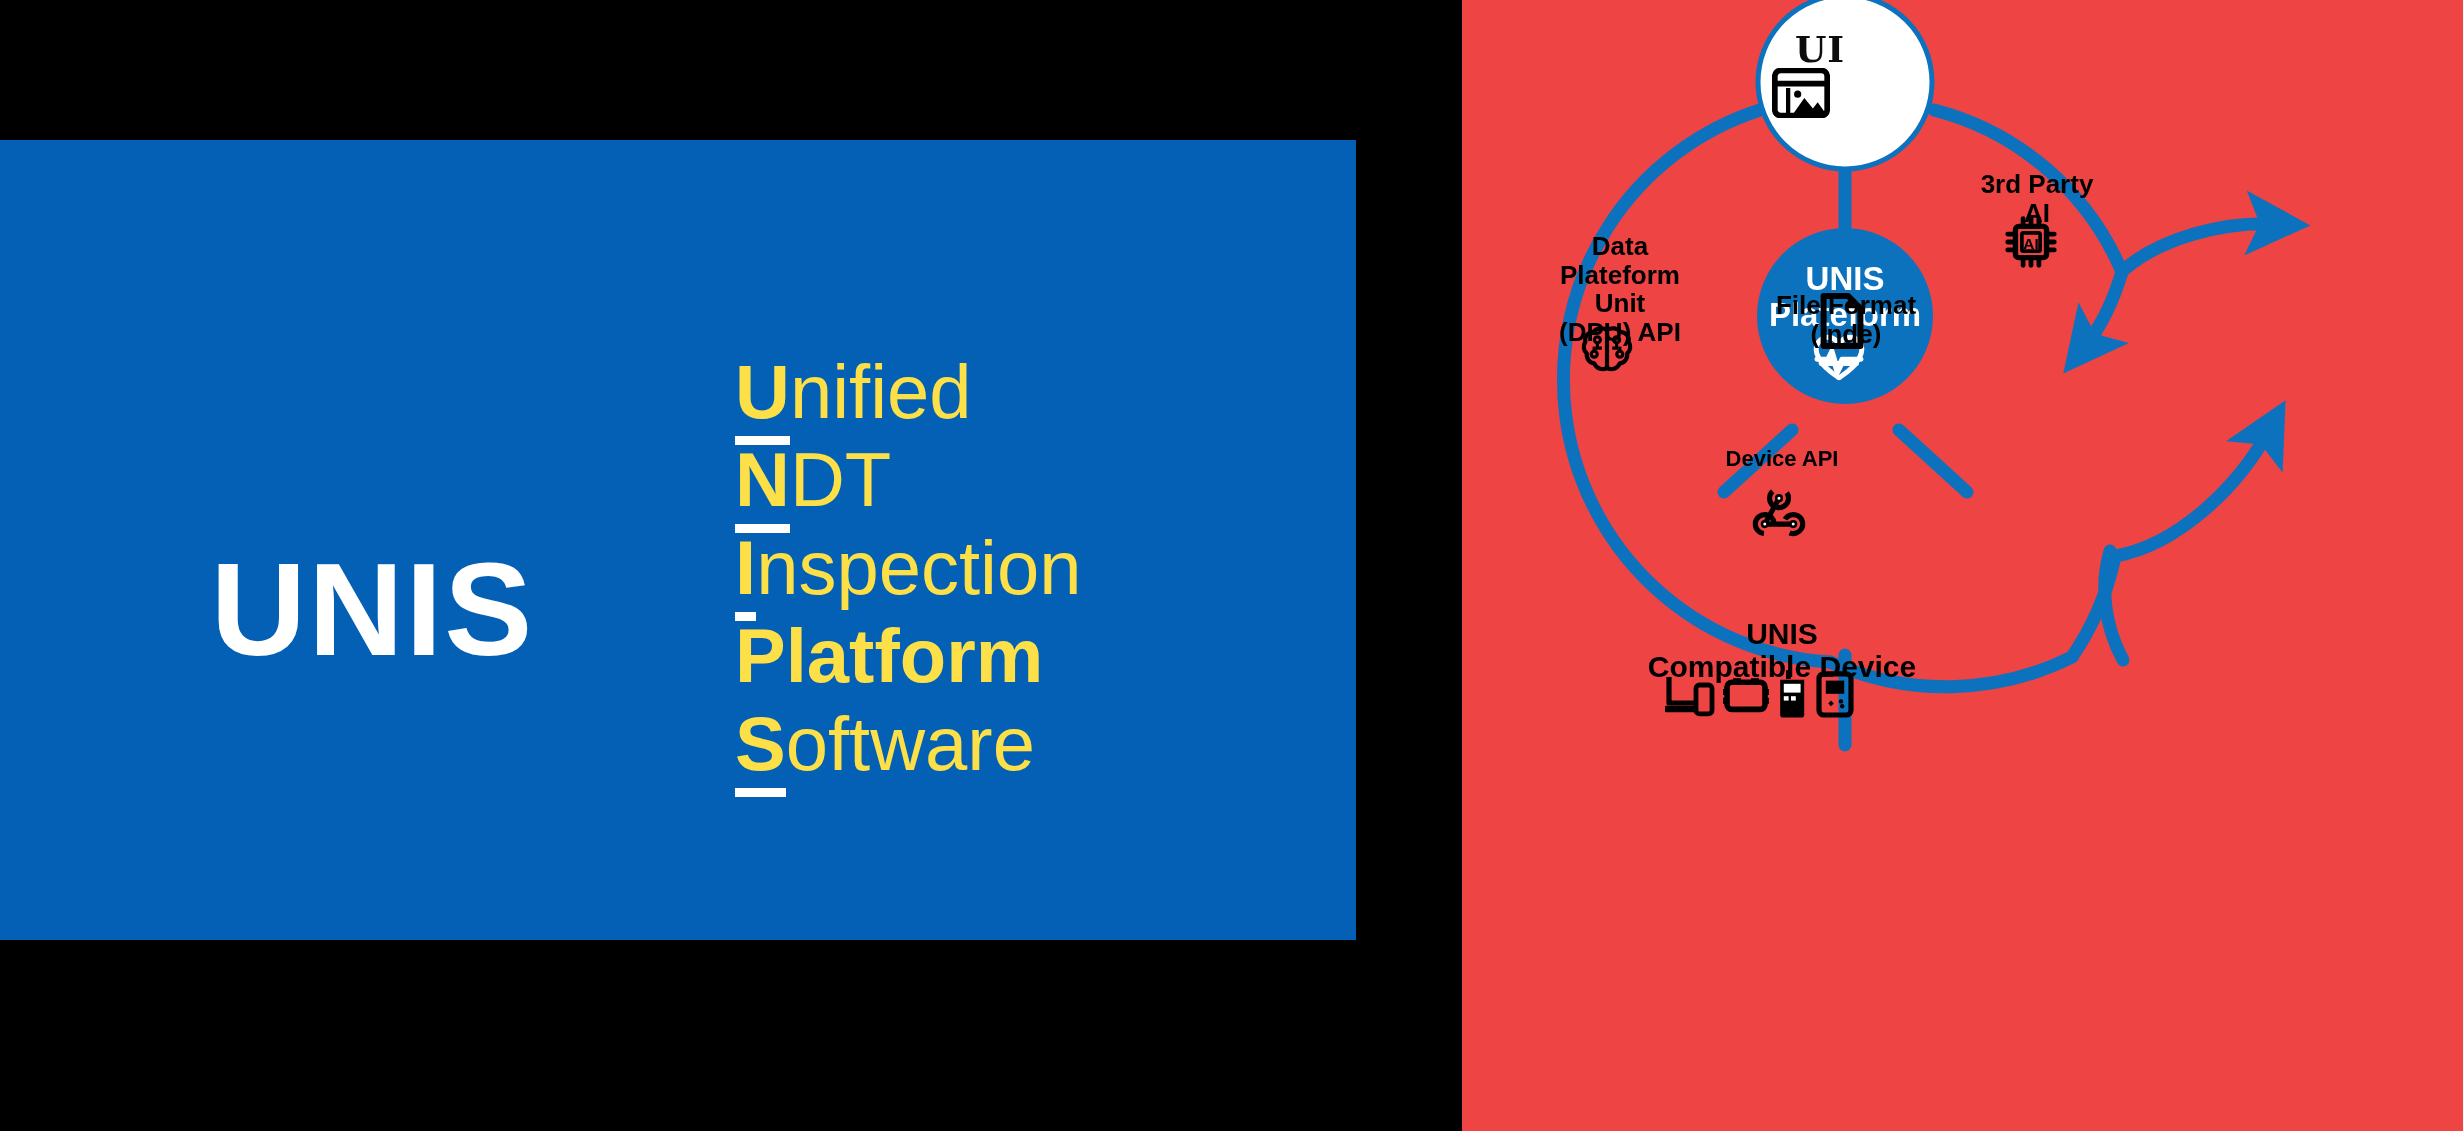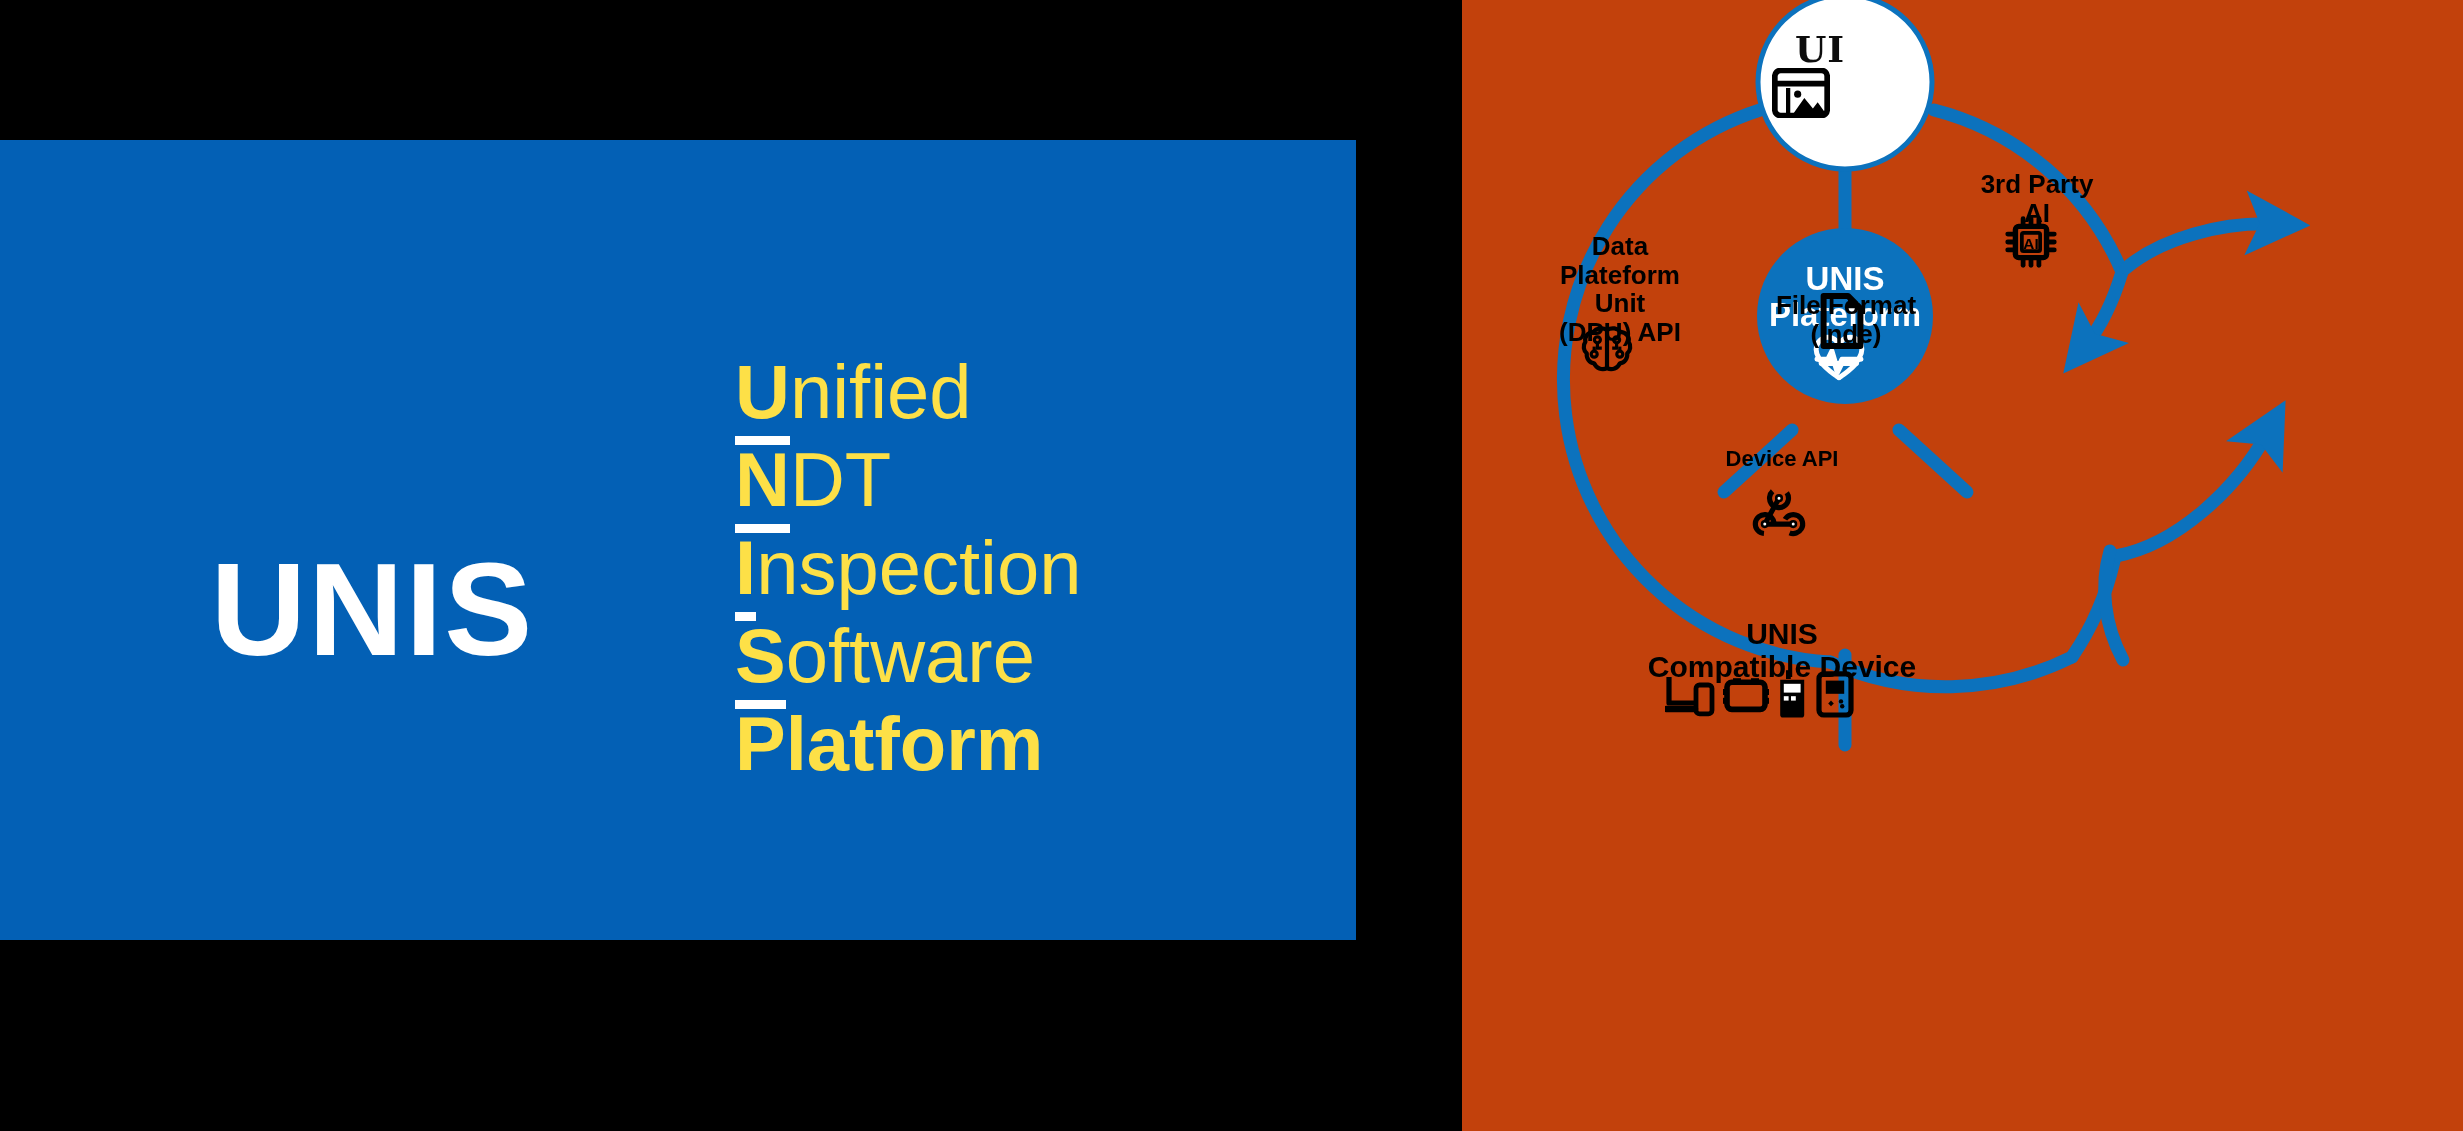--- a/index.html
+++ b/index.html
@@ -75,21 +75,21 @@
     border-bottom: none;
   }
 
   
   #right-panel {
     position: absolute;
     left: 1462px;
     top: 0;
     width: 1001px;
     height: 1131px;
-    background: #c2410c;
+    background: #ef4444;
   }
   #diagram-svg {
     position: absolute;
     left: 0;
     top: 0;
     width: 1001px;
     height: 1131px;
   }
 
   .node-label {
@@ -175,26 +175,26 @@
         </div>
 
         <div class="expansion-line">
           <span class="initial">N</span><span>DT</span>
         </div>
 
         <div class="expansion-line">
           <span class="initial">I</span><span>nspection</span>
         </div>
 
+        <div class="expansion-line all-bold">
+          <span class="initial">P</span><span>latform</span>
+        </div>
+
         <div class="expansion-line">
           <span class="initial">S</span><span>oftware</span>
-        </div>
-
-        <div class="expansion-line all-bold">
-          <span class="initial">P</span><span>latform</span>
         </div>
 
       </div>
     </div>
   </div>
 
   <div id="right-panel">
 
     <svg id="diagram-svg" viewBox="0 0 1001 1131">
       <defs>

